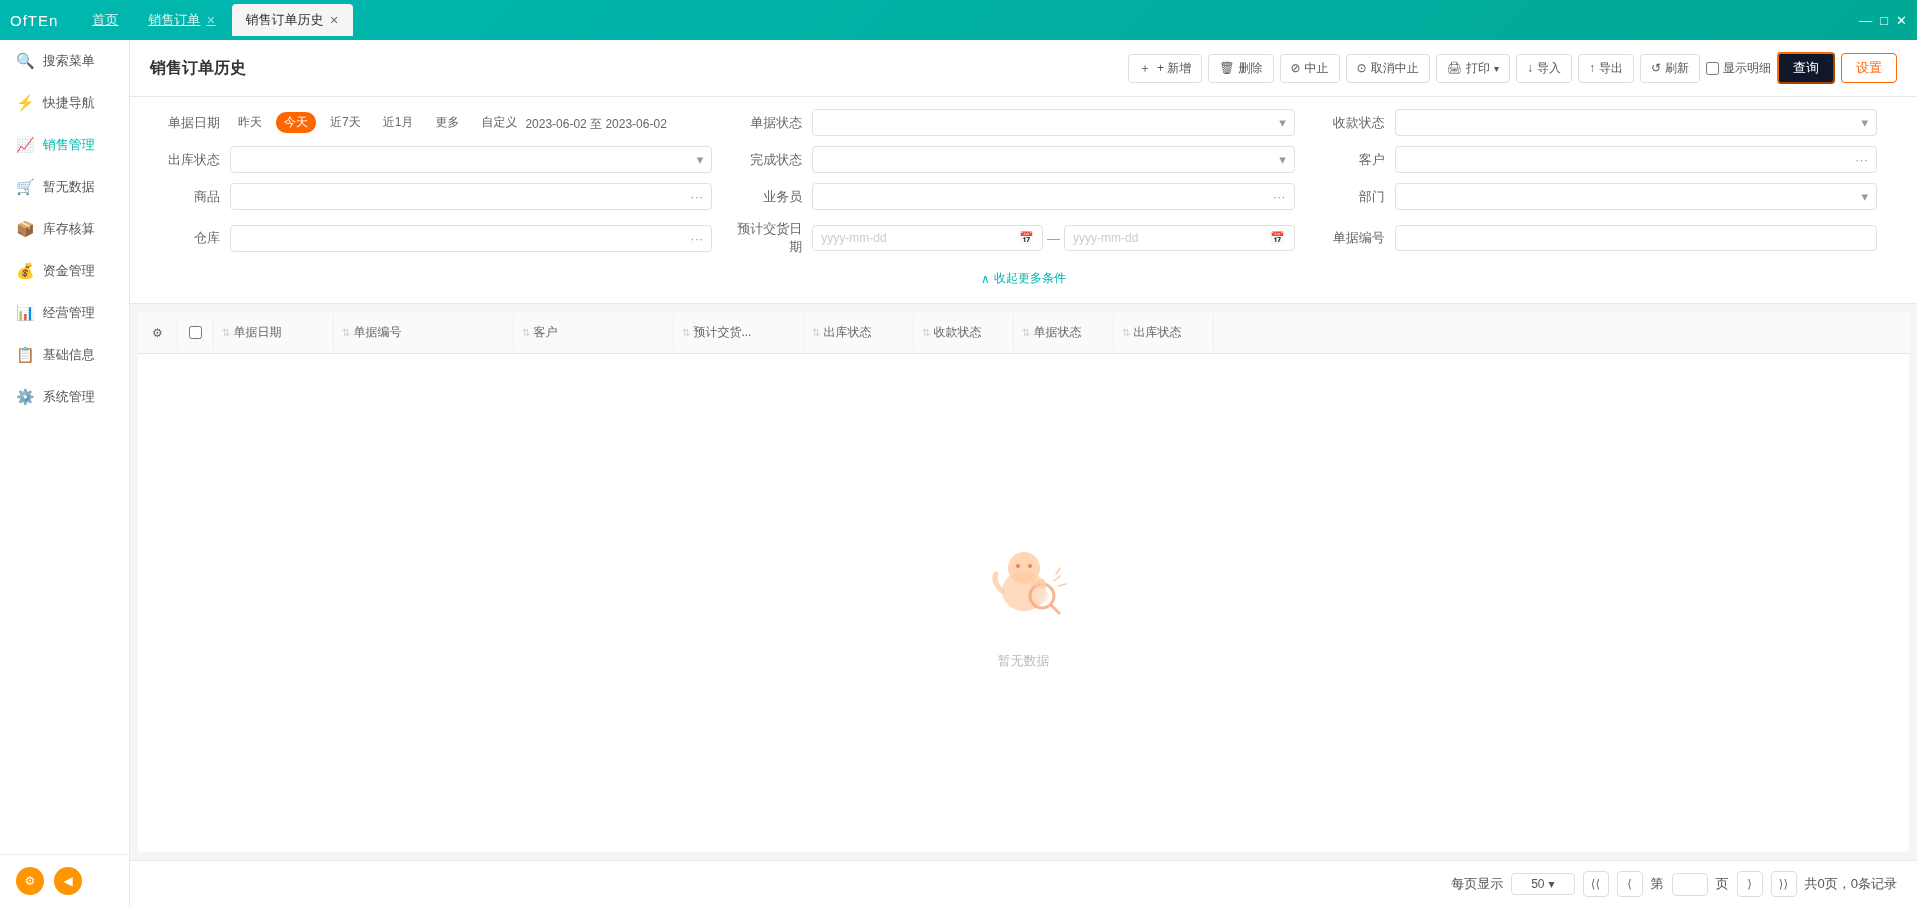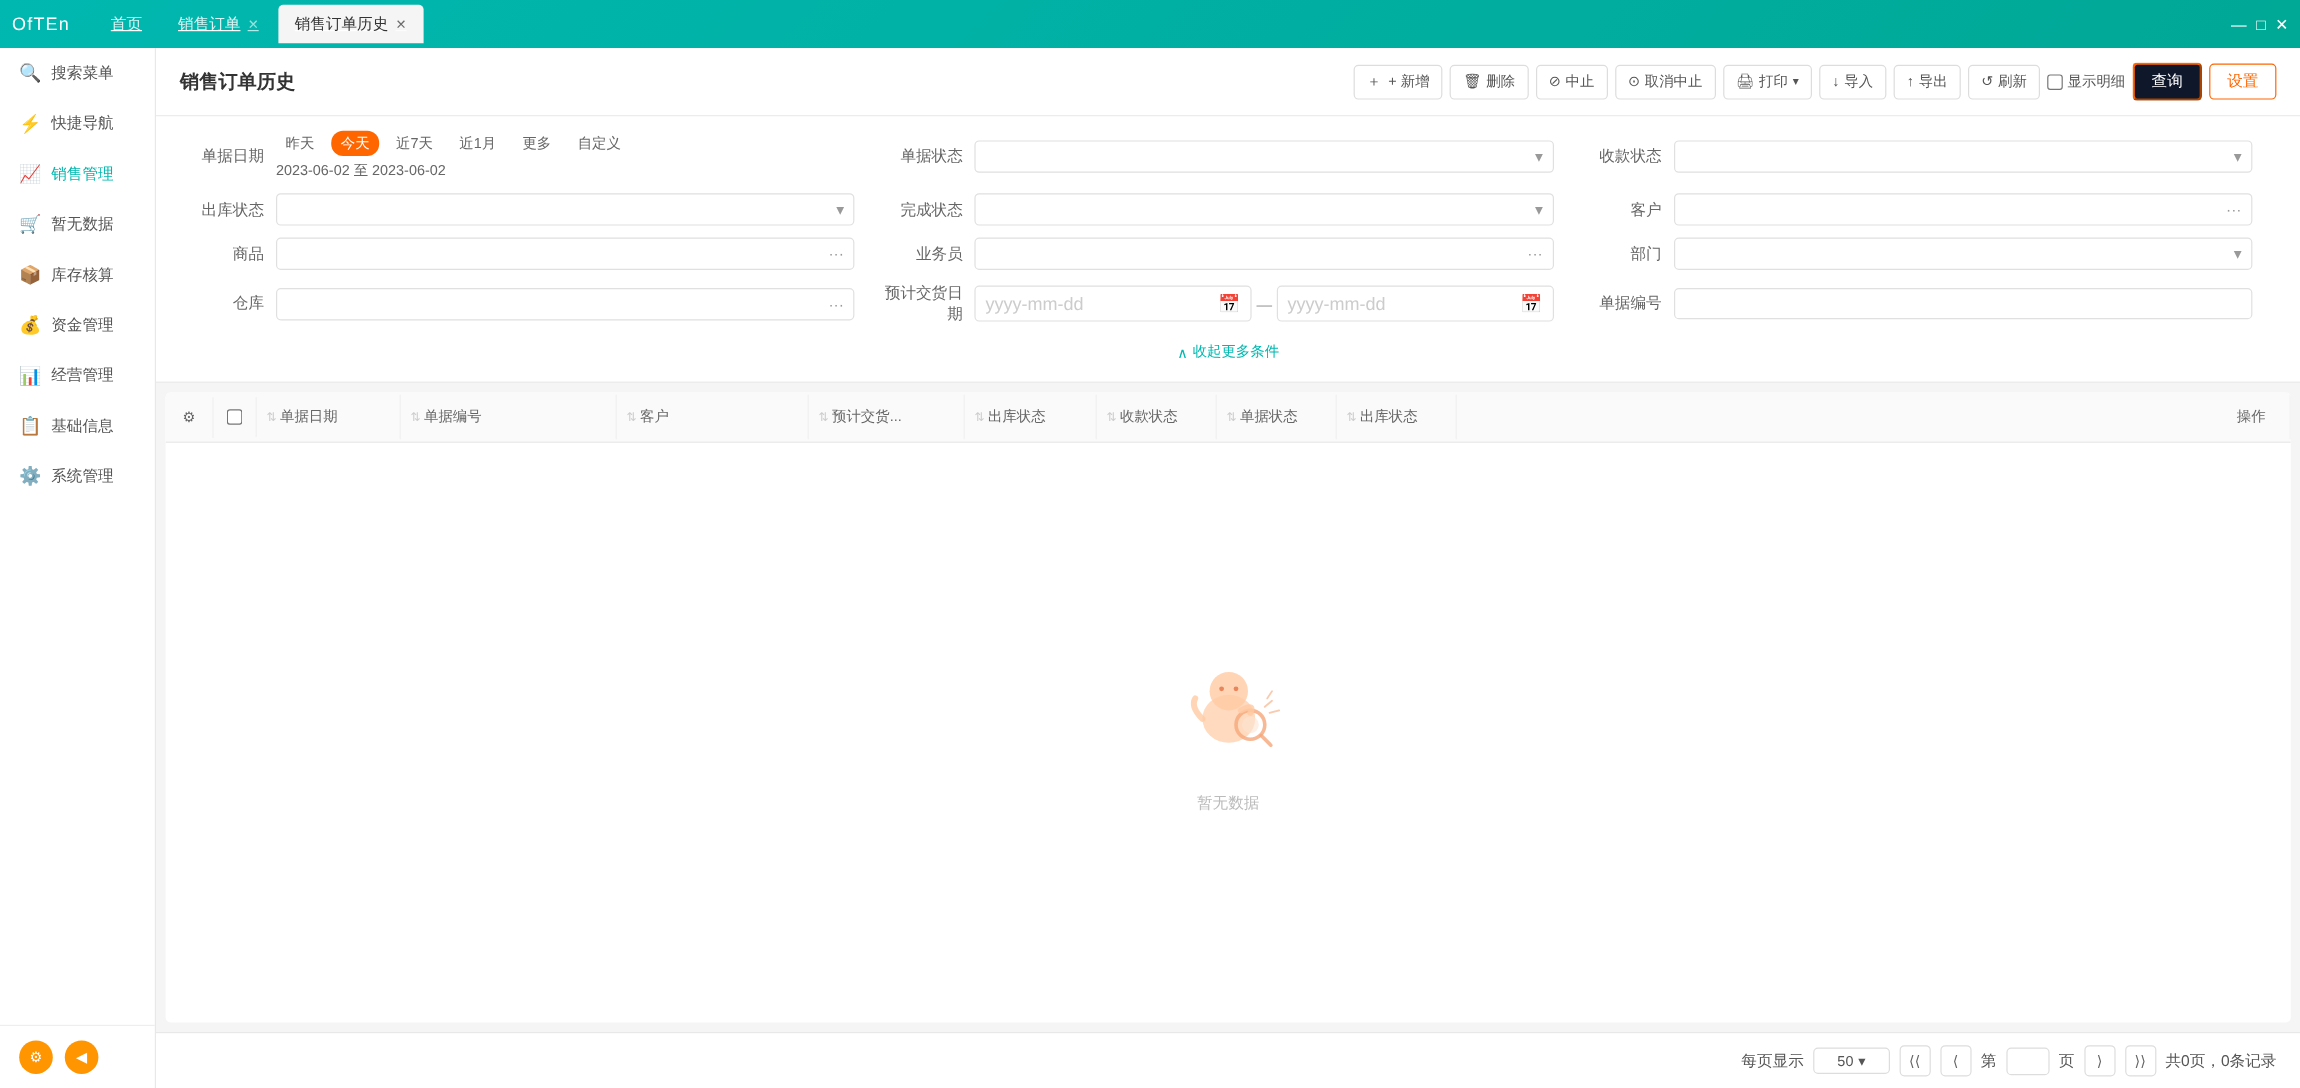--- a/index.html
+++ b/index.html
@@ -229,21 +229,21 @@
       background: #ff6600;
       color: white;
     }
     .date-range {
       font-size: 12px;
       color: #666;
       margin-top: 4px;
     }
     .date-filter-wrapper {
       display: flex;
-      flex-direction: column;
+      flex-direction: row;
     }
 
     .field-with-dots {
       display: flex;
       align-items: center;
       border: 1px solid #e0e0e0;
       border-radius: 4px;
       padding: 5px 8px;
       flex: 1;
       cursor: pointer;
@@ -269,21 +269,21 @@
     .date-range-input {
       display: flex;
       align-items: center;
       gap: 4px;
       flex: 1;
     }
     .date-input {
       border: 1px solid #e0e0e0;
       border-radius: 4px;
       padding: 5px 8px;
-      font-size: 15px;
+      font-size: 12px;
       color: #ccc;
       flex: 1;
       display: flex;
       align-items: center;
       justify-content: space-between;
     }
     .date-input .cal-icon { color: #ff9500; }
     .collapse-bar {
       display: flex;
       align-items: center;
@@ -664,23 +664,20 @@
           <span>收款状态</span>
         </div>
         <div class="th th-order-status">
           <span class="sort-icon">⇅</span>
           <span>单据状态</span>
         </div>
         <div class="th th-out-status">
           <span class="sort-icon">⇅</span>
           <span>出库状态</span>
         </div>
-        <div class="th th-action">
-          <span>操作</span>
-        </div>
       </div>
       <div class="table-body">
 
         <div class="empty-icon">
           <svg viewBox="0 0 100 100" xmlns="http://www.w3.org/2000/svg">
 
             <ellipse cx="50" cy="55" rx="22" ry="20" fill="#ffcba4" opacity="0.7"></ellipse>
 
             <circle cx="50" cy="32" r="16" fill="#ffcba4" opacity="0.8"></circle>
 

